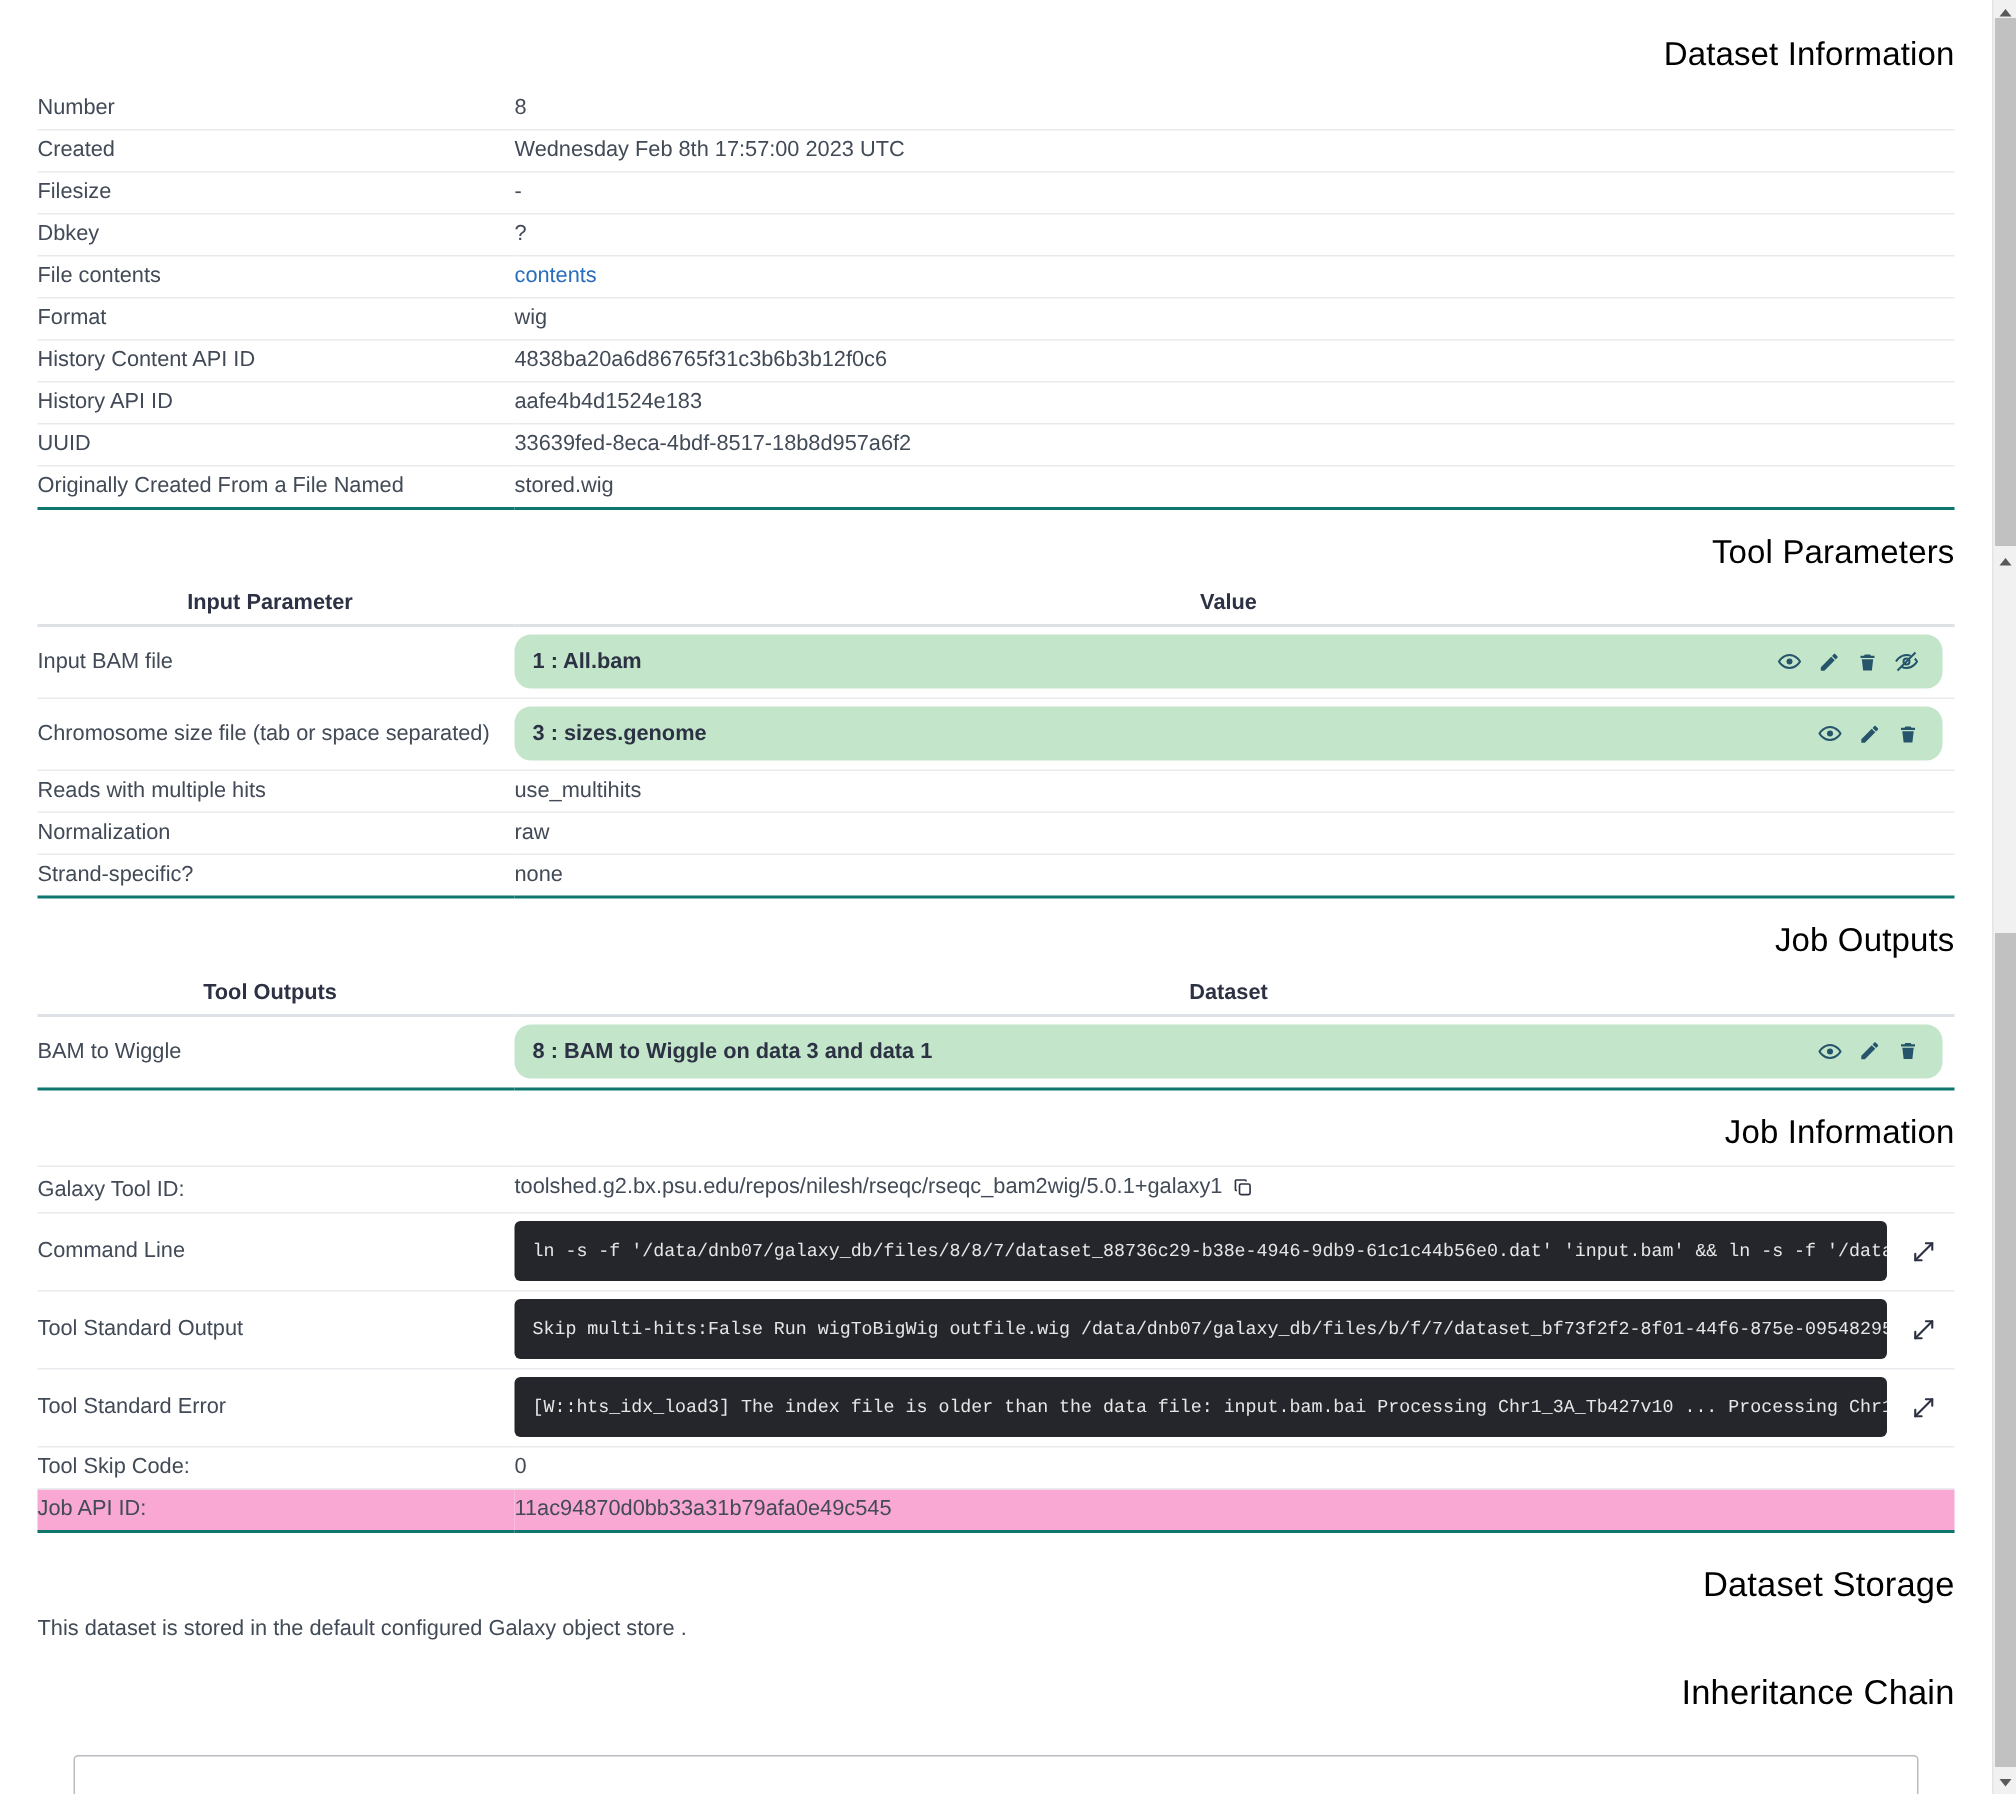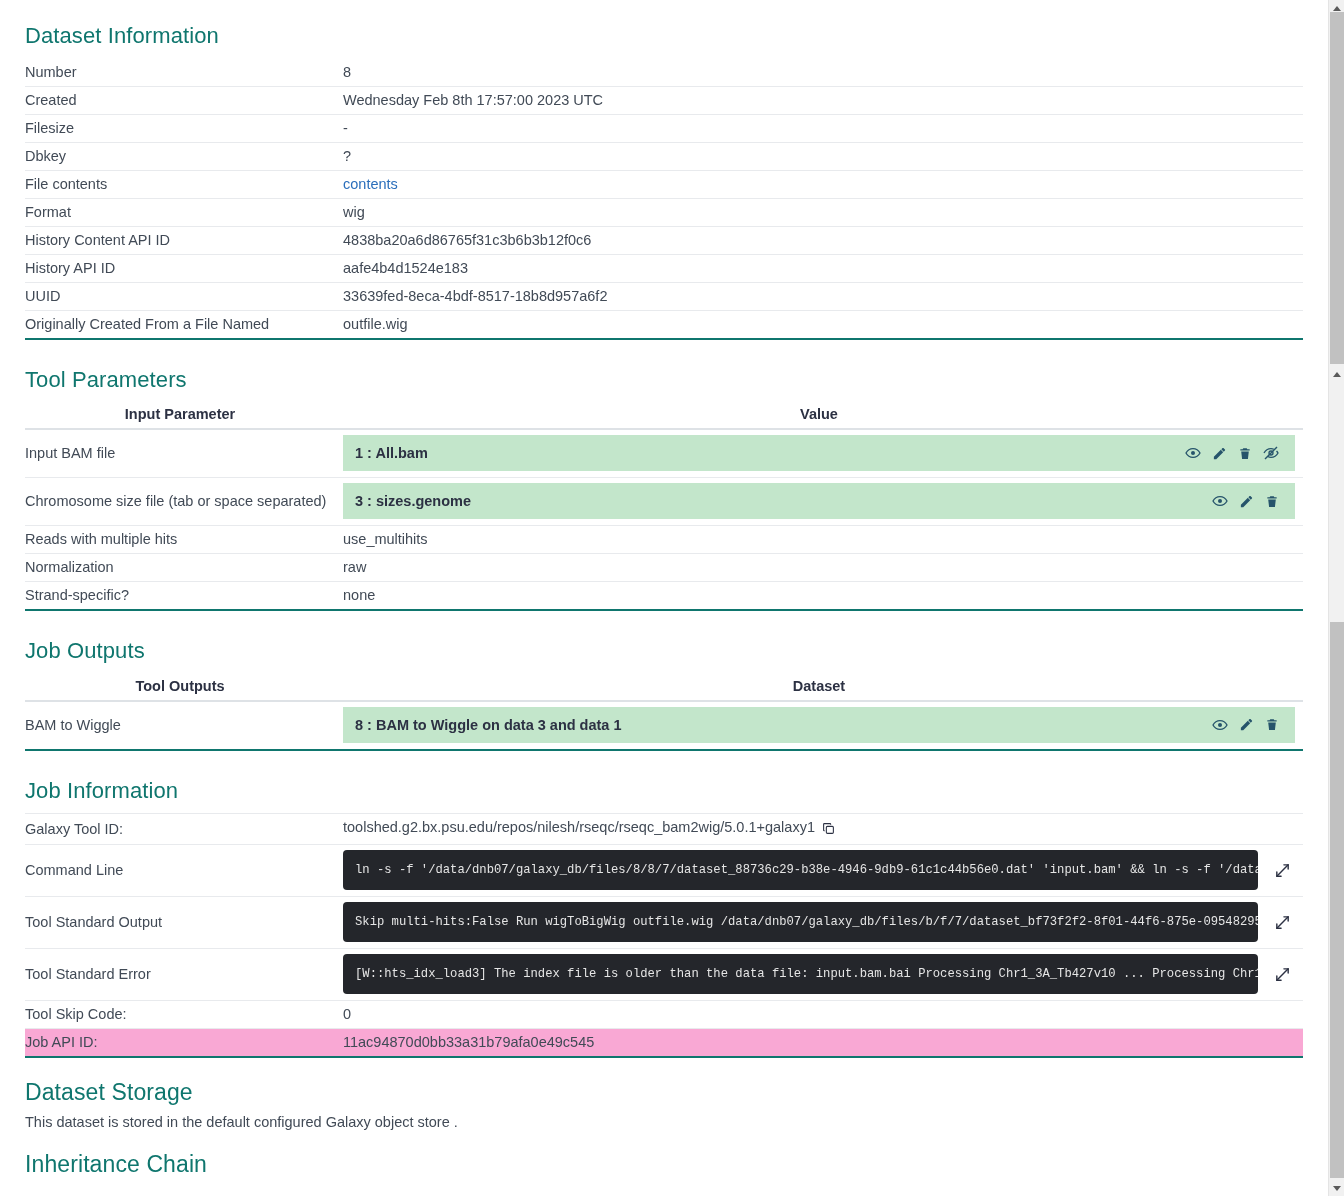--- a/index.html
+++ b/index.html
@@ -25,26 +25,27 @@
     left: 0; top: 0;
     width: 1328px;
     height: 1196px;
     padding: 22px 25px 0 25px;
     overflow: hidden;
   }
 
   h2.section-title {
     font-size: 22px;
     font-weight: 400;
-    color: #0f766e;
+    color: #000000;
     margin: 0 0 8px 0;
     line-height: 1.3;
     letter-spacing: 0.1px;
-  }
-  h2.tight { margin-top: 26px; }
+    text-align: right;
+  }
+  h2.tight { margin-top: 14px; }
 
   table.info {
     width: 100%;
     border-collapse: collapse;
     table-layout: fixed;
     font-size: 14.5px;
   }
   table.info col.lab { width: 318px; }
 
   table.info th {
@@ -70,21 +71,21 @@
   table.info td.lab { color: #414a56; }
   table.info tr.last-row td { border-bottom: 2px solid #0f766e; }
   table.info tr.hl td { background: #f9a8d4; }
 
   a.link { color: #2a6ebb; text-decoration: none; }
 
   
   .pill-row td { padding-top: 7px; padding-bottom: 7px; }
   .dspill {
     background: #c3e6cb;
-    border-radius: 0;
+    border-radius: 11px;
     padding: 9px 12px;
     display: flex;
     align-items: center;
     justify-content: space-between;
     font-weight: bold;
     font-size: 14.5px;
     color: #2c3143;
     min-height: 36px;
     gap: 16px;
   }
@@ -213,21 +214,21 @@
         <tr>
           <td class="lab">History API ID</td>
           <td>aafe4b4d1524e183</td>
         </tr>
         <tr>
           <td class="lab">UUID</td>
           <td>33639fed-8eca-4bdf-8517-18b8d957a6f2</td>
         </tr>
         <tr class="last-row">
           <td class="lab">Originally Created From a File Named</td>
-          <td>outfile.wig</td>
+          <td>stored.wig</td>
         </tr>
       </tbody>
     </table>
 
     <h2 class="section-title tight">Tool Parameters</h2>
     <table class="info">
       <colgroup>
           <col class="lab">
           <col>
         </colgroup>

